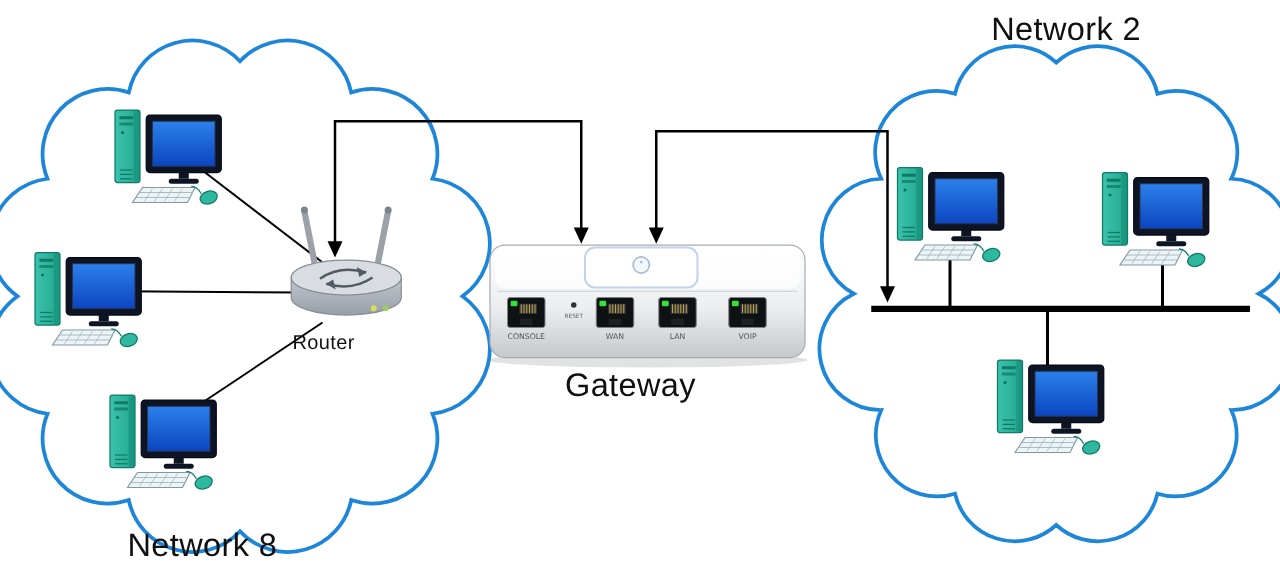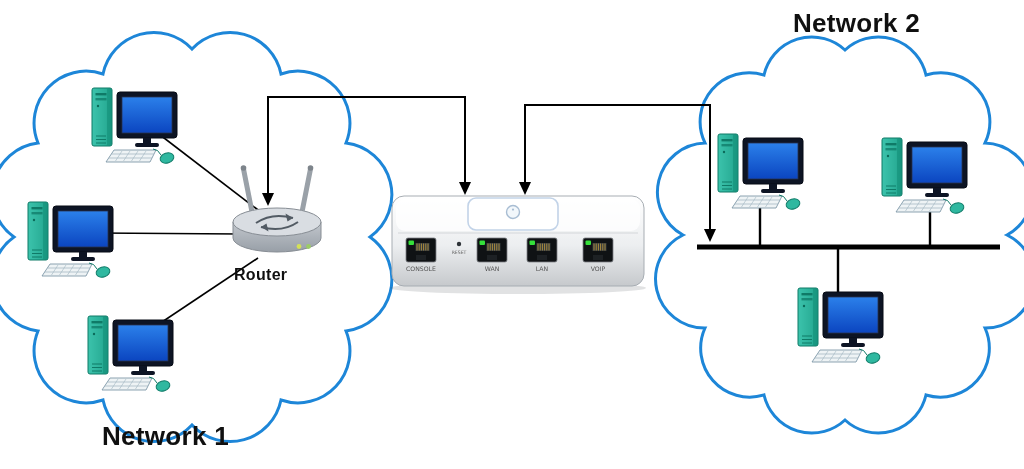--- a/index.html
+++ b/index.html
@@ -1,21 +1,21 @@
 <!DOCTYPE html>
 <html><head>
 <meta charset="utf-8">
 <style>
   html,body{margin:0;padding:0;background:#ffffff;}
   .stage{
     position:relative;width:1024px;height:469px;background:#ffffff;overflow:hidden;
     font-family:"Liberation Sans",sans-serif;
   }
   .stage svg{position:absolute;left:0;top:0;display:block;}
-  .dlabel{position:absolute;font-weight:700;color:#101010;letter-spacing:.3px;white-space:nowrap;text-align:center;}
+  .dlabel{position:absolute;font-weight:400;color:#101010;letter-spacing:.3px;white-space:nowrap;text-align:center;}
   .lbl-net1{left:102px;top:421px;font-size:26px;}
   .lbl-net2{left:793px;top:8px;font-size:26px;}
   .lbl-router{left:234px;top:266px;font-size:16px;}
   .lbl-gateway{left:452px;top:293px;font-size:26px;}
 </style>
 </head>
 <body>
 
 <div class="stage">
 
@@ -146,16 +146,17 @@
       <polyline points="525,183 525,105 710,105 710,230"></polyline>
     </g>
     <g fill="#000000">
       <polygon points="262,193 274,193 268,206"></polygon>
       <polygon points="459,182 471,182 465,195"></polygon>
       <polygon points="519,182 531,182 525,195"></polygon>
       <polygon points="704,229 716,229 710,242"></polygon>
     </g>
   </svg>
 
-  <div class="dlabel lbl-net1">Network 1</div>
+  <div class="dlabel lbl-net1">Network 8</div>
   <div class="dlabel lbl-net2">Network 2</div>
   <div class="dlabel lbl-router">Router</div>
+  <div class="dlabel lbl-gateway">Gateway</div>
 </div>
 
 </body></html>

